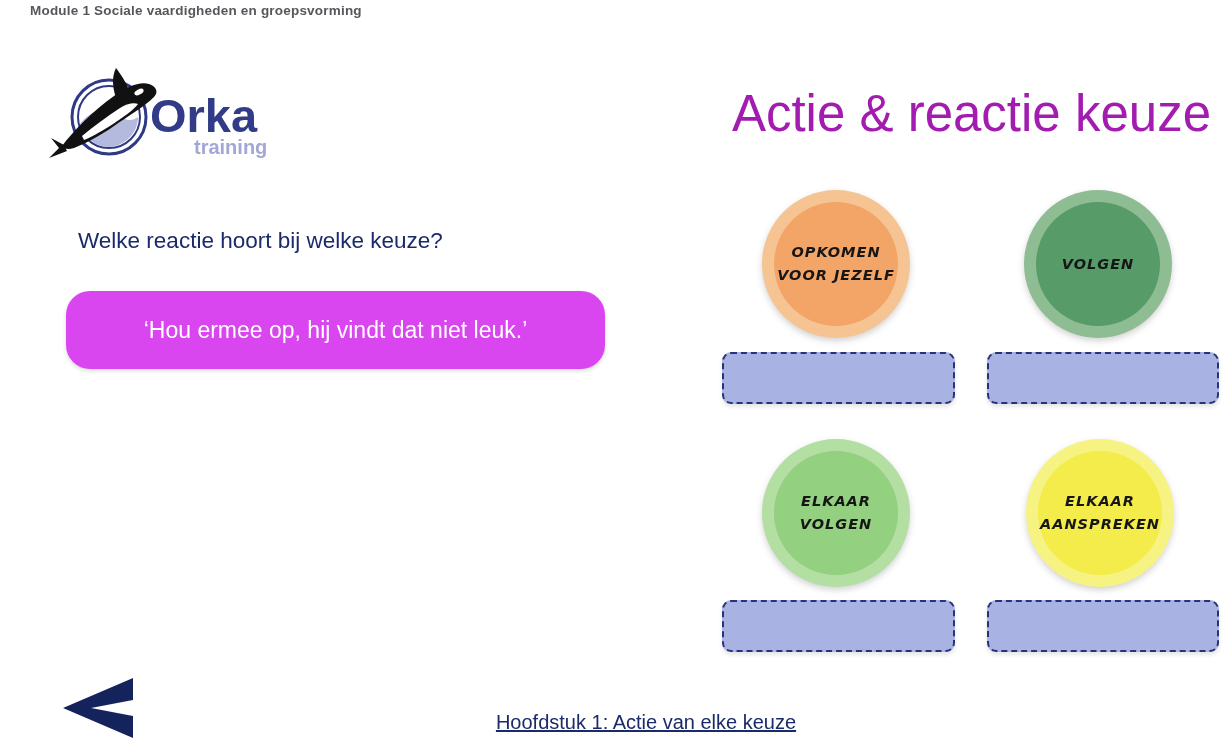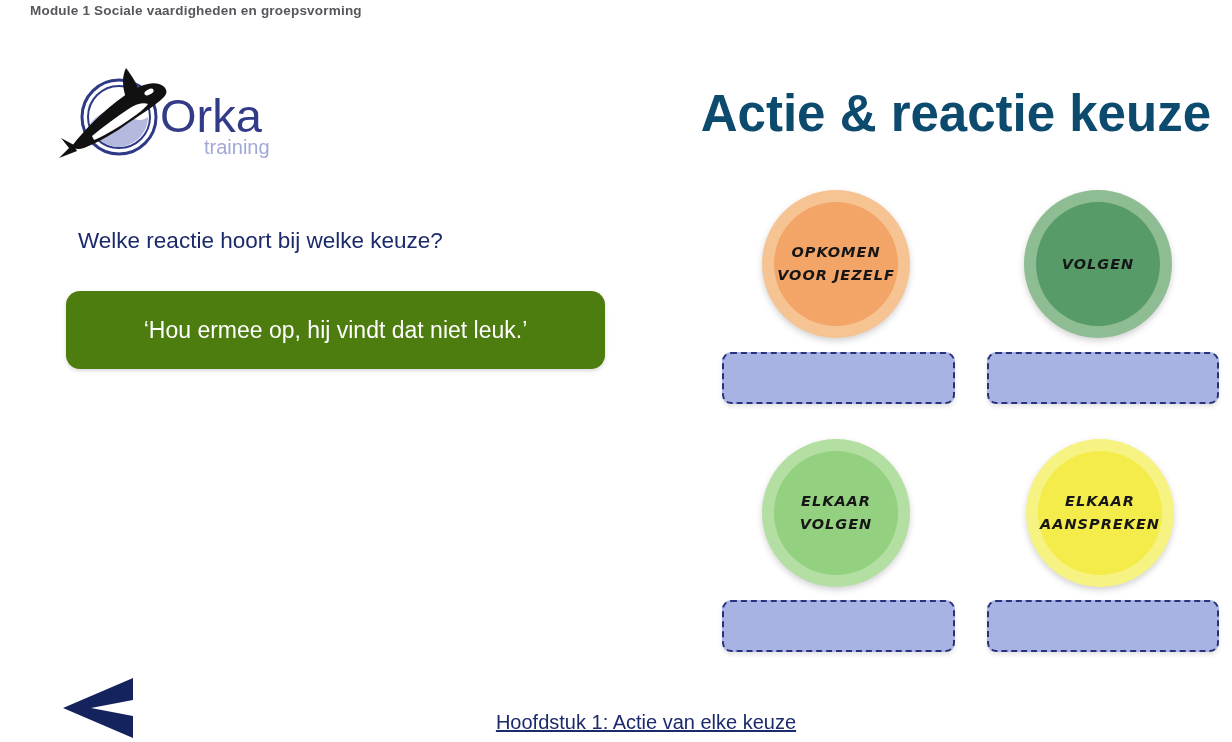--- a/index.html
+++ b/index.html
@@ -17,50 +17,49 @@
   .top-header {
     position: absolute;
     left: 30px; top: 3px;
     font-size: 13.5px;
     font-weight: 700;
     color: #56575b;
     letter-spacing: 0.2px;
   }
 
   
-  .logo { position: absolute; left: 56px; top: 58px; width: 220px; height: 108px; }
+  .logo { position: absolute; left: 46px; top: 58px; width: 220px; height: 108px; font-weight: bold; }
 
   
   .slide-title {
     position: absolute;
     right: 21px; top: 84px;
     font-size: 51px;
-    color: #0c4a6e;
+    color: #a21caf;
     white-space: nowrap;
-    font-weight: bold;
   }
 
   
   .question-block {
     position: absolute;
     left: 78px; top: 198px;
     color: #1b2a6b;
     font-size: 22.5px;
     line-height: 29px;
     margin-top: 28px;
   }
   .question-line2 { font-style: italic; }
 
   
   .statement-card {
     position: absolute;
     left: 66px; top: 291px;
     width: 539px; height: 78px;
-    background: #4d7c0f;
-    border-radius: 14px;
+    background: #d946ef;
+    border-radius: 24px;
     display: flex;
     align-items: center;
     justify-content: center;
     color: #ffffff;
     font-size: 23px;
     cursor: grab;
     box-shadow: 0 2px 4px rgba(0,0,0,0.15);
   }
 
   

